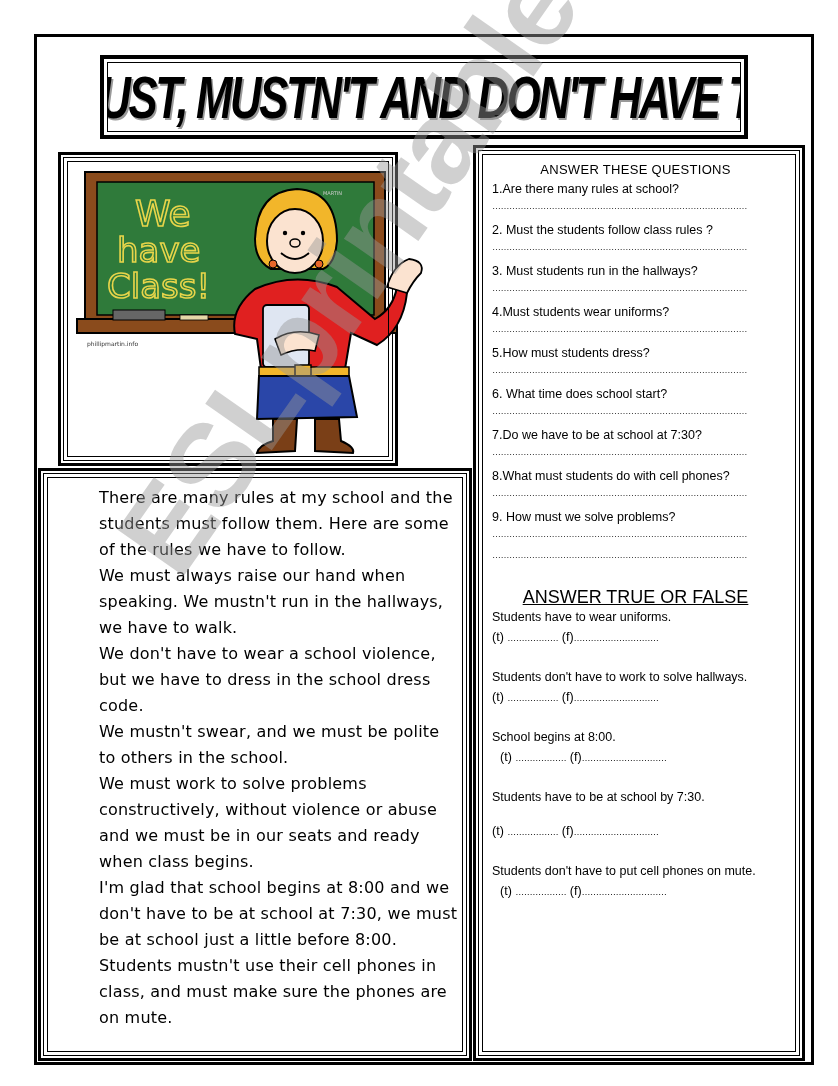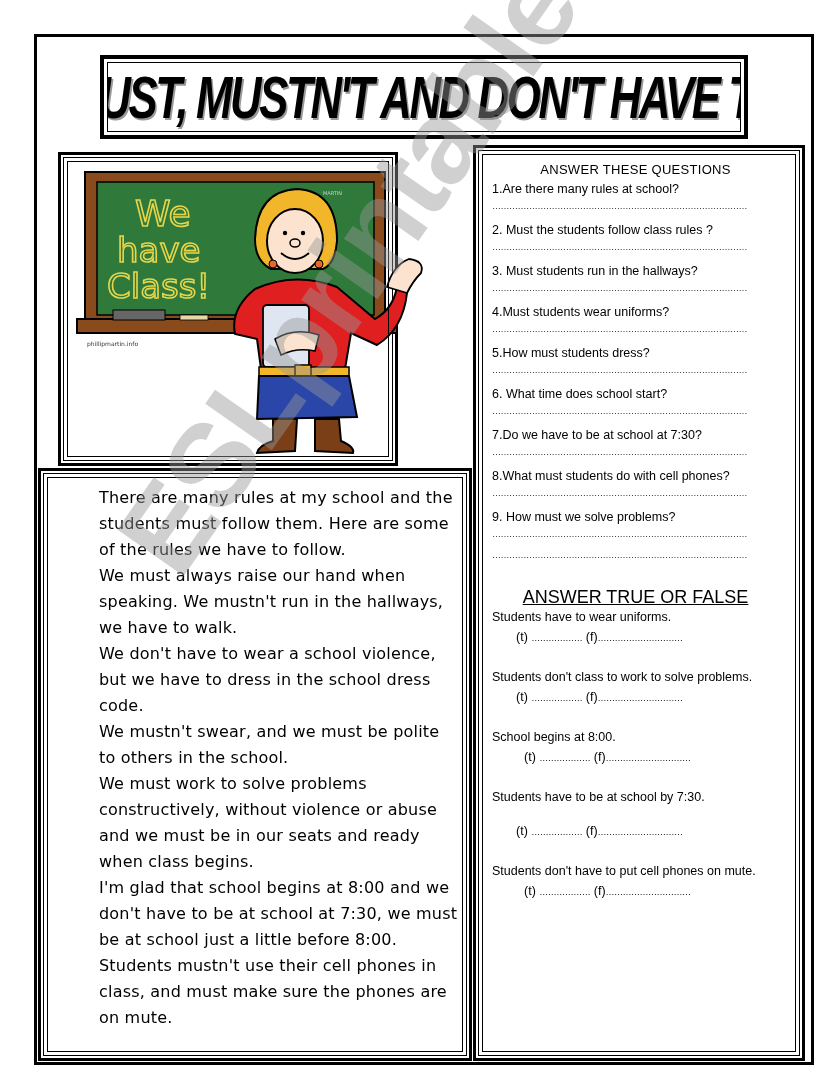--- a/index.html
+++ b/index.html
@@ -38,21 +38,21 @@
   
   .questions-frame { left: 473px; top: 145px; width: 332px; height: 916px; }
   .questions { position: absolute; left: 16px; top: 14px; right: 23px; z-index: 2;
                font-family: Liberation Sans, sans-serif; font-size: 12.5px; }
   .q-heading { text-align: center; font-size: 13px; margin-bottom: 2px; letter-spacing: 0.3px; }
   .q-item { line-height: 20px; }
   .dots { height: 21px; overflow: hidden; white-space: nowrap; font-size: 9px; line-height: 14px; letter-spacing: -0.5px; color: #222; }
   .tf-heading { text-align: center; text-decoration: underline; font-size: 18px; margin-top: 18px; line-height: 20px; }
   .tf-item { margin-bottom: 19px; }
   .tf-statement { line-height: 20px; }
-  .tf-answer { line-height: 20px; white-space: nowrap; margin-left: 24px; }
+  .tf-answer { line-height: 20px; white-space: nowrap; }
   .tf-answer .fill { font-size: 9px; letter-spacing: -0.5px; }
   .indent { padding-left: 8px; }
   .gap-line { height: 14px; }
 
   
   .watermark { position: absolute; left: 90px; top: 520px; font-family: "Liberation Sans", sans-serif;
                font-weight: bold; font-size: 118px; color: rgba(150,150,150,0.45);
                transform: rotate(-55deg); transform-origin: left top; white-space: nowrap; z-index: 5;
                pointer-events: none; letter-spacing: -2px; }
 </style>
@@ -153,21 +153,21 @@
     <div class="tf-item">
       <div class="tf-statement">Students have to wear uniforms.</div>
       <div class="tf-answer">
         <span>(t)</span>
         <span class="fill">………………</span>
         <span>(f)</span><span class="fill">…………………………</span>
       </div>
     </div>
 
     <div class="tf-item">
-      <div class="tf-statement">Students don't class to work to solve problems.</div>
+      <div class="tf-statement">Students don't have to work to solve hallways.</div>
       <div class="tf-answer">
         <span>(t)</span>
         <span class="fill">………………</span>
         <span>(f)</span><span class="fill">…………………………</span>
       </div>
     </div>
 
     <div class="tf-item">
       <div class="tf-statement">School begins at 8:00.</div>
       <div class="tf-answer indent">

